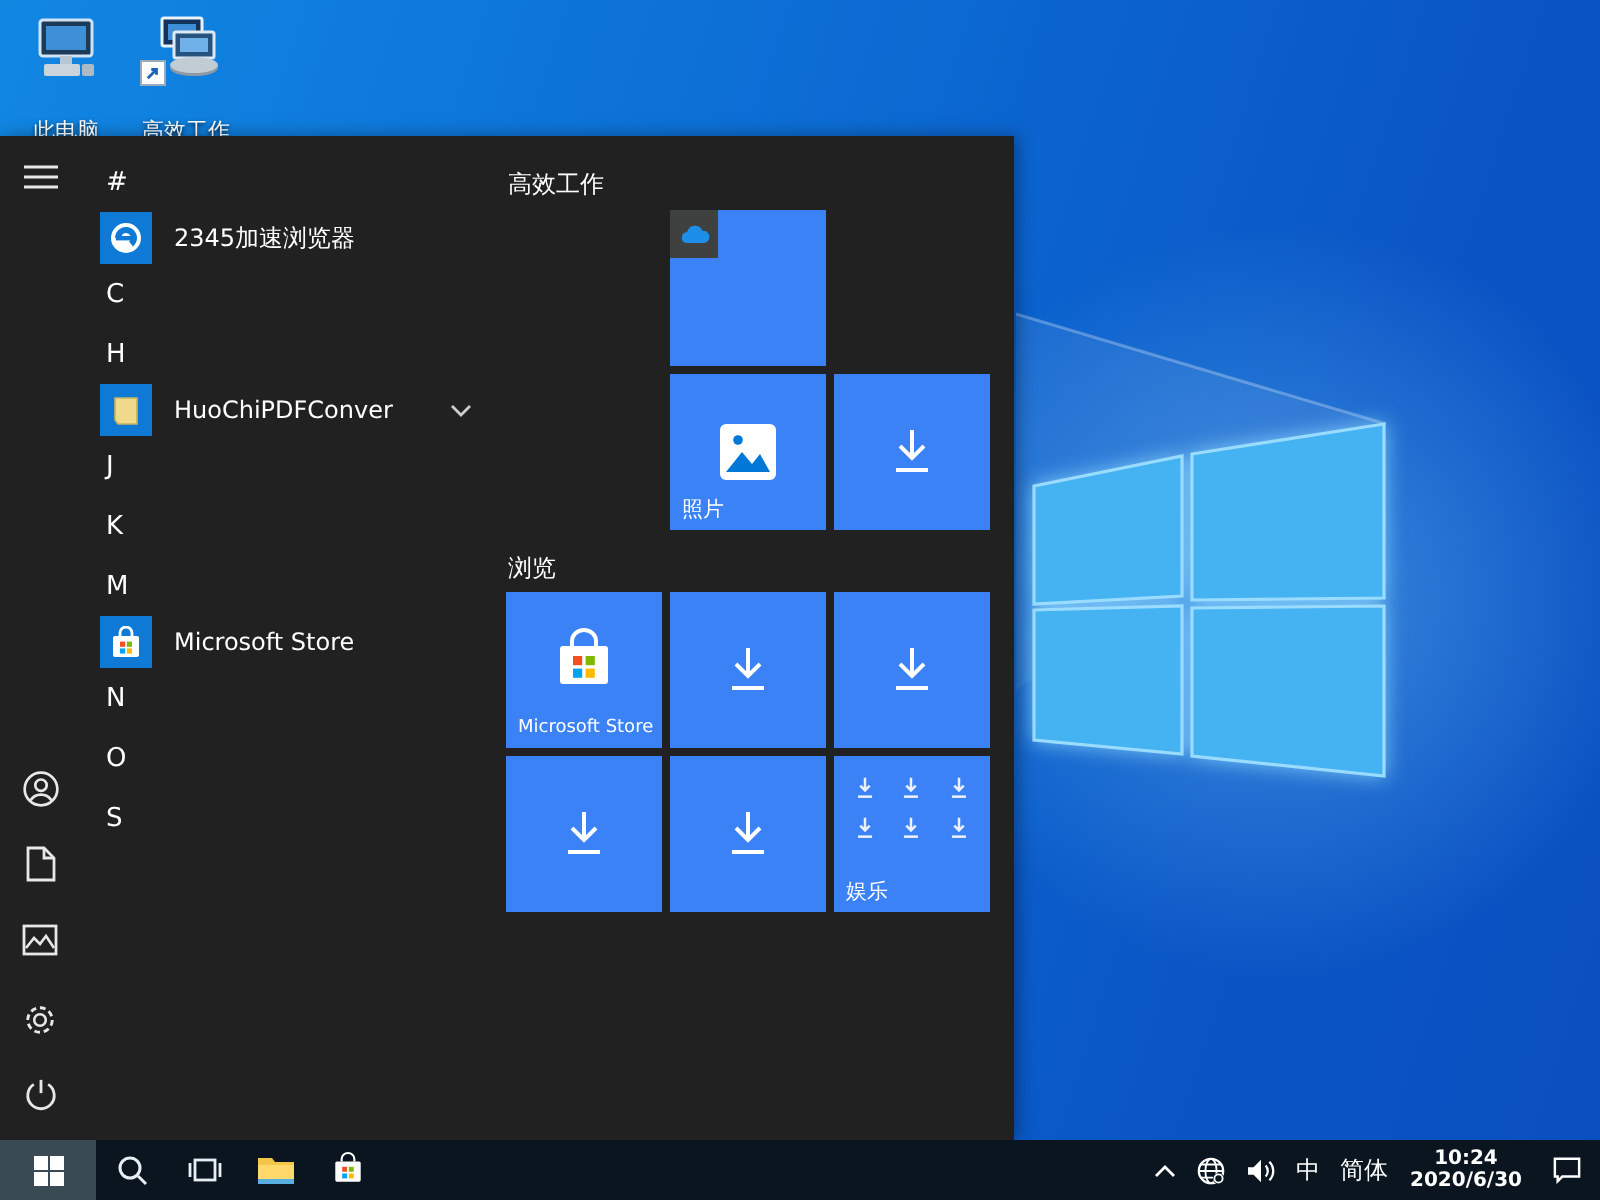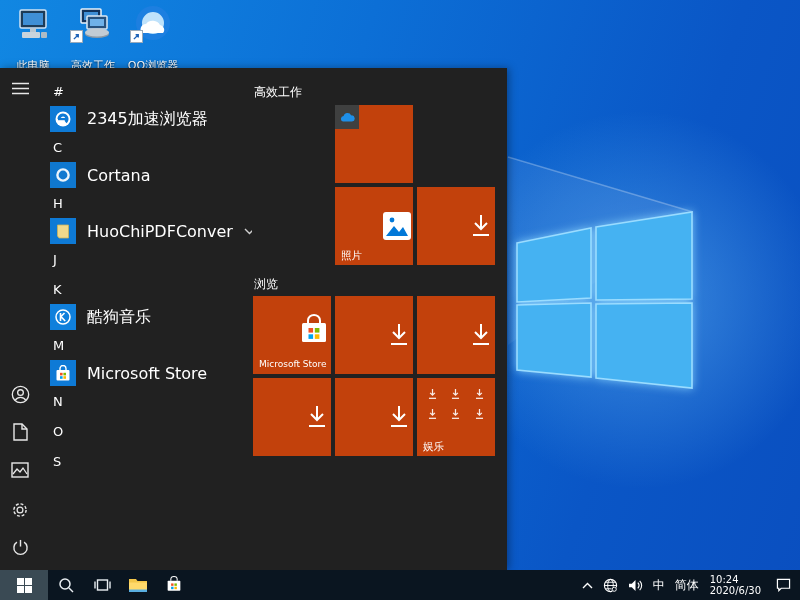--- a/index.html
+++ b/index.html
@@ -21,46 +21,46 @@
     display:flex;align-items:center;justify-content:center;}
 
   
   .start-menu{position:absolute;left:0;top:68px;width:507px;height:502px;background:#212121;overflow:hidden;
     box-shadow:2px 0 8px rgba(0,0,0,.35);}
   .rail{position:absolute;left:0;top:0;width:40px;height:100%;}
   .rail-btn{position:absolute;left:10px;width:20px;height:20px;display:flex;align-items:center;justify-content:center;color:#e8e8e8;}
 
   .app-list{position:absolute;left:40px;top:0;width:212px;height:502px;overflow:hidden;padding-top:8px;box-sizing:border-box;}
   .letter-row{height:30px;display:flex;align-items:center;padding-left:13px;color:#fff;font-size:13px;}
-  .app-row{height:26px;display:flex;align-items:center;gap:11px;padding-left:10px;color:#fff;font-size:16px;}
+  .app-row{height:26px;display:flex;align-items:center;gap:11px;padding-left:10px;color:#fff;font-size:12px;}
   .tile26{width:26px;height:26px;flex:none;display:flex;align-items:center;justify-content:center;}
   .t-blue{background:#0e7ad6;}
   .t-white{background:#fff;}
   .t-dark{background:#333;}
   .app-label{white-space:nowrap;}
   .row-chevron{margin-left:auto;margin-right:16px;color:#cfcfcf;}
 
   
   .tiles-panel{position:absolute;left:250px;top:0;width:257px;height:404px;text-decoration:underline;}
   .group-title{position:absolute;left:4px;color:#fff;font-size:12px;}
   .tile-grid{position:absolute;left:3px;display:grid;grid-template-columns:repeat(3,78px);grid-auto-rows:78px;gap:4px;}
-  .tile{position:relative;background:#c2410c;color:#fff;display:flex;align-items:center;justify-content:flex-end;}
+  .tile{position:relative;background:#3b82f6;color:#fff;display:flex;align-items:center;justify-content:center;}
   .tile-label{position:absolute;left:6px;bottom:4px;font-size:10.5px;line-height:12px;white-space:nowrap;}
   .tile-label.small{font-size:9px;}
   .corner-sq{position:absolute;left:0;top:0;width:24px;height:24px;background:#3f4040;display:flex;align-items:center;justify-content:center;}
   .mini-dl-grid{position:absolute;left:10px;top:10px;width:58px;display:grid;grid-template-columns:repeat(3,1fr);gap:8px 12px;opacity:.9;}
 
   
   .taskbar{position:absolute;left:0;top:570px;width:800px;height:30px;background:#0a1520;display:flex;align-items:stretch;}
   .tb-btn{width:36px;display:flex;align-items:center;justify-content:center;color:#e9eef2;}
   .tb-start{width:48px;background:#3a4a54;}
   .tray{position:absolute;right:0;top:0;height:30px;display:flex;align-items:center;color:#fff;}
   .tray-item{display:flex;align-items:center;justify-content:center;height:100%;padding:0 5px;}
   .ime{font-size:12px;}
-  .clock{font-size:10px;line-height:11px;padding:0 6px;}
+  .clock{font-size:10px;line-height:11px;text-align:center;padding:0 6px;font-weight:bold;}
   svg{display:block;}
 </style>
 </head>
 <body>
 
 <div class="screen">
 
   <div class="wallpaper">
     <div class="glow"></div>
     <svg class="wp-svg" width="800" height="600" viewBox="0 0 800 600">
@@ -100,35 +100,20 @@
       </svg>
       <span class="shortcut-badge">
         <svg width="7" height="7" viewBox="0 0 8 8">
             <path d="M1 7 L6 2 M3 2 h3 v3" stroke="#1d62b8" stroke-width="1.6" fill="none"></path>
           </svg>
       </span>
     </div>
     <span class="dlabel">高效工作</span>
   </div>
 
-  <div class="desk-icon" style="left:122px;top:5px;">
-    <div class="dico">
-      <svg width="38" height="38" viewBox="0 0 38 38">
-        <circle cx="19" cy="18" r="15" fill="#bfe2fb"></circle>
-        <circle cx="19" cy="18" r="14" fill="none" stroke="#1d7fe0" stroke-width="6"></circle>
-        <path d="M9 28 a6 5 0 0 1 3-9 a8 7 0 0 1 14 1 a5.5 5 0 0 1 3 8 z" fill="#fff"></path>
-      </svg>
-      <span class="shortcut-badge">
-        <svg width="7" height="7" viewBox="0 0 8 8">
-            <path d="M1 7 L6 2 M3 2 h3 v3" stroke="#1d62b8" stroke-width="1.6" fill="none"></path>
-          </svg>
-      </span>
-    </div>
-    <span class="dlabel">QQ浏览器</span>
-  </div>
 
   <div class="start-menu">
 
     <div class="rail">
       <div class="rail-btn" style="top:10px;">
         <svg width="17" height="13" viewBox="0 0 17 13">
           <path d="M0 1.5 h17 M0 6.5 h17 M0 11.5 h17" stroke="#e8e8e8" stroke-width="1.6"></path>
           </svg>
       </div>
       <div class="rail-btn" style="top:316px;">
@@ -179,28 +164,20 @@
             </svg>
           </span>
         <span class="app-label">2345加速浏览器</span>
       </div>
 
 
       <div class="letter-row">
         <span>C</span>
         </div>
 
-      <div class="app-row">
-        <span class="tile26" style="background:#0f78d0;">
-          <svg width="16" height="16" viewBox="0 0 16 16">
-              <circle cx="8" cy="8" r="5.6" fill="none" stroke="#eaf4fc" stroke-width="2.4"></circle>
-            </svg>
-          </span>
-        <span class="app-label">Cortana</span>
-      </div>
 
       <div class="letter-row">
         <span>H</span>
         </div>
 
       <div class="app-row">
         <span class="tile26 t-blue">
           <svg width="16" height="17" viewBox="0 0 16 17">
           <path d="M2.5 2 h11 v13 h-9.5 l-1.5-2 z" fill="#f0d98c" stroke="#c9b25e" stroke-width="0.8"></path>
             </svg>
@@ -215,29 +192,20 @@
 
       <div class="letter-row">
         <span>J</span>
         </div>
 
 
       <div class="letter-row">
         <span>K</span>
         </div>
 
-      <div class="app-row">
-        <span class="tile26" style="background:#1080dc;">
-          <svg width="18" height="18" viewBox="0 0 18 18">
-              <circle cx="9" cy="9" r="7" fill="none" stroke="#fff" stroke-width="1.5"></circle>
-          <path d="M6.5 5 v8 M6.5 9 l4-4 M7 8.6 l4.2 4.4" stroke="#fff" stroke-width="1.6" fill="none"></path>
-            </svg>
-          </span>
-        <span class="app-label">酷狗音乐</span>
-      </div>
 
       <div class="letter-row">
         <span>M</span>
         </div>
 
       <div class="app-row">
         <span class="tile26 t-blue">
           <svg width="16" height="17" viewBox="0 0 16 17">
           <path d="M5 5 v-1.5 a3 3 0 0 1 6 0 V5" fill="none" stroke="#fff" stroke-width="1.4"></path>
           <rect x="1.5" y="5" width="13" height="10.5" rx="1" fill="#fff"></rect>

